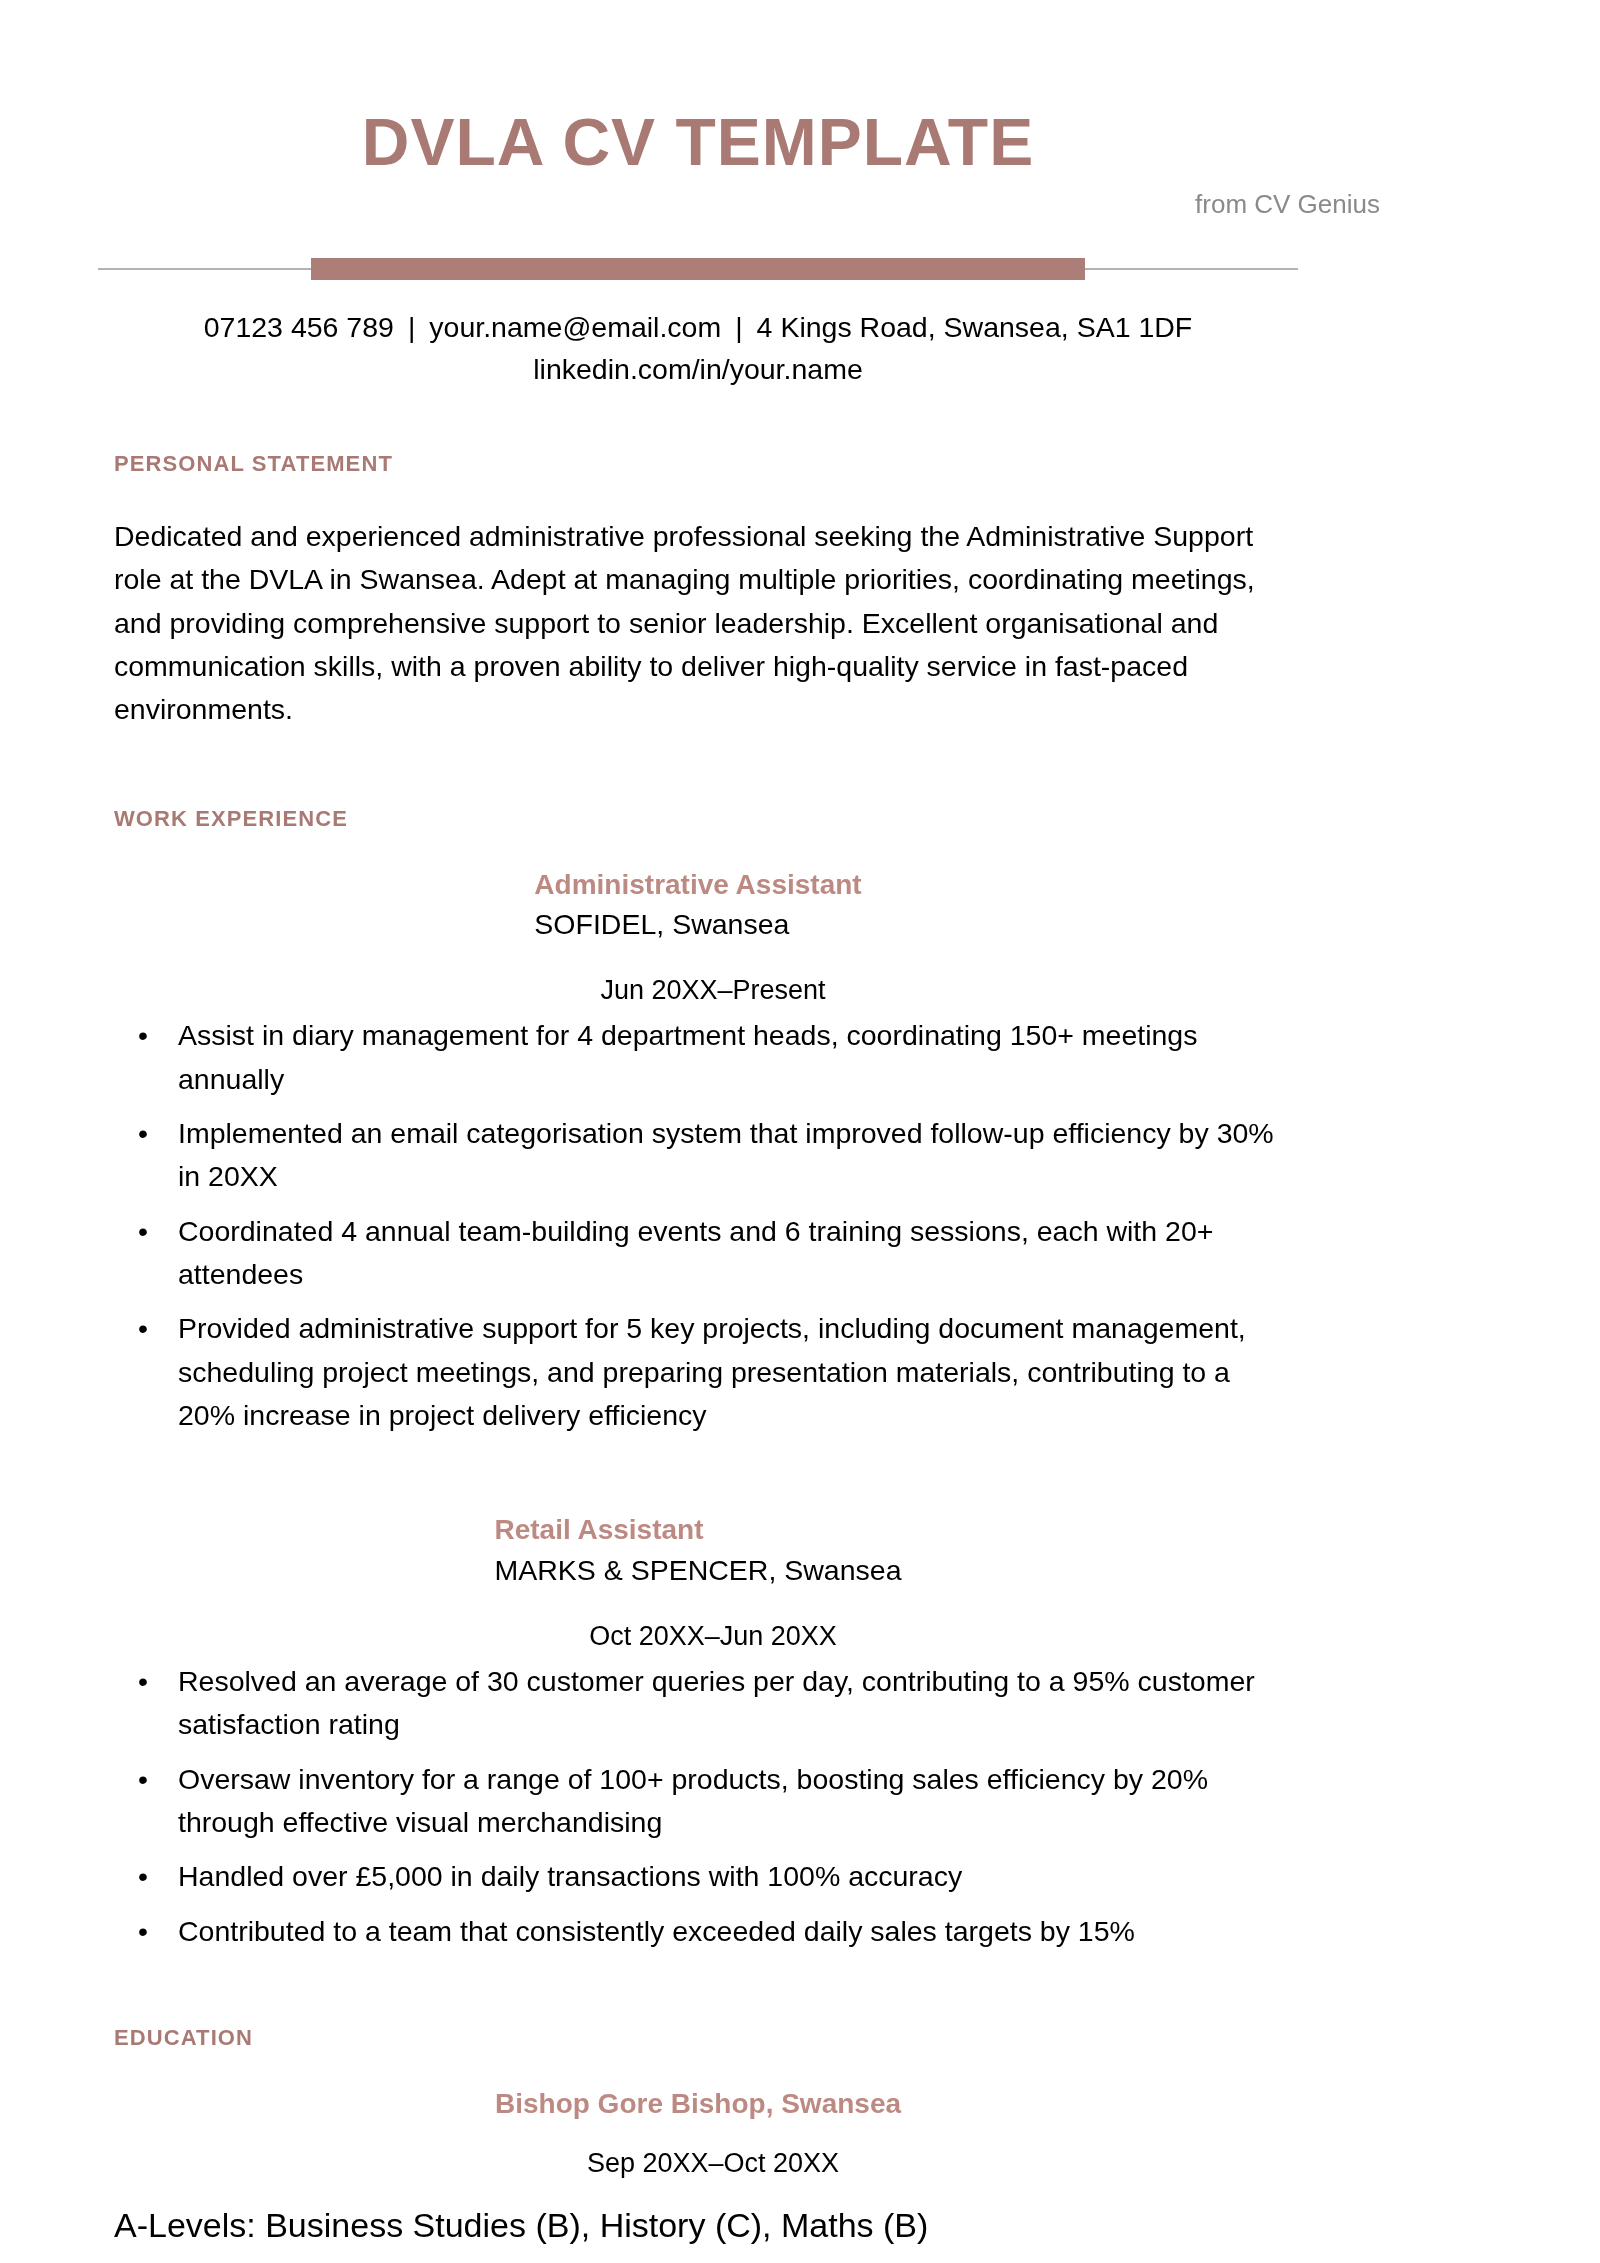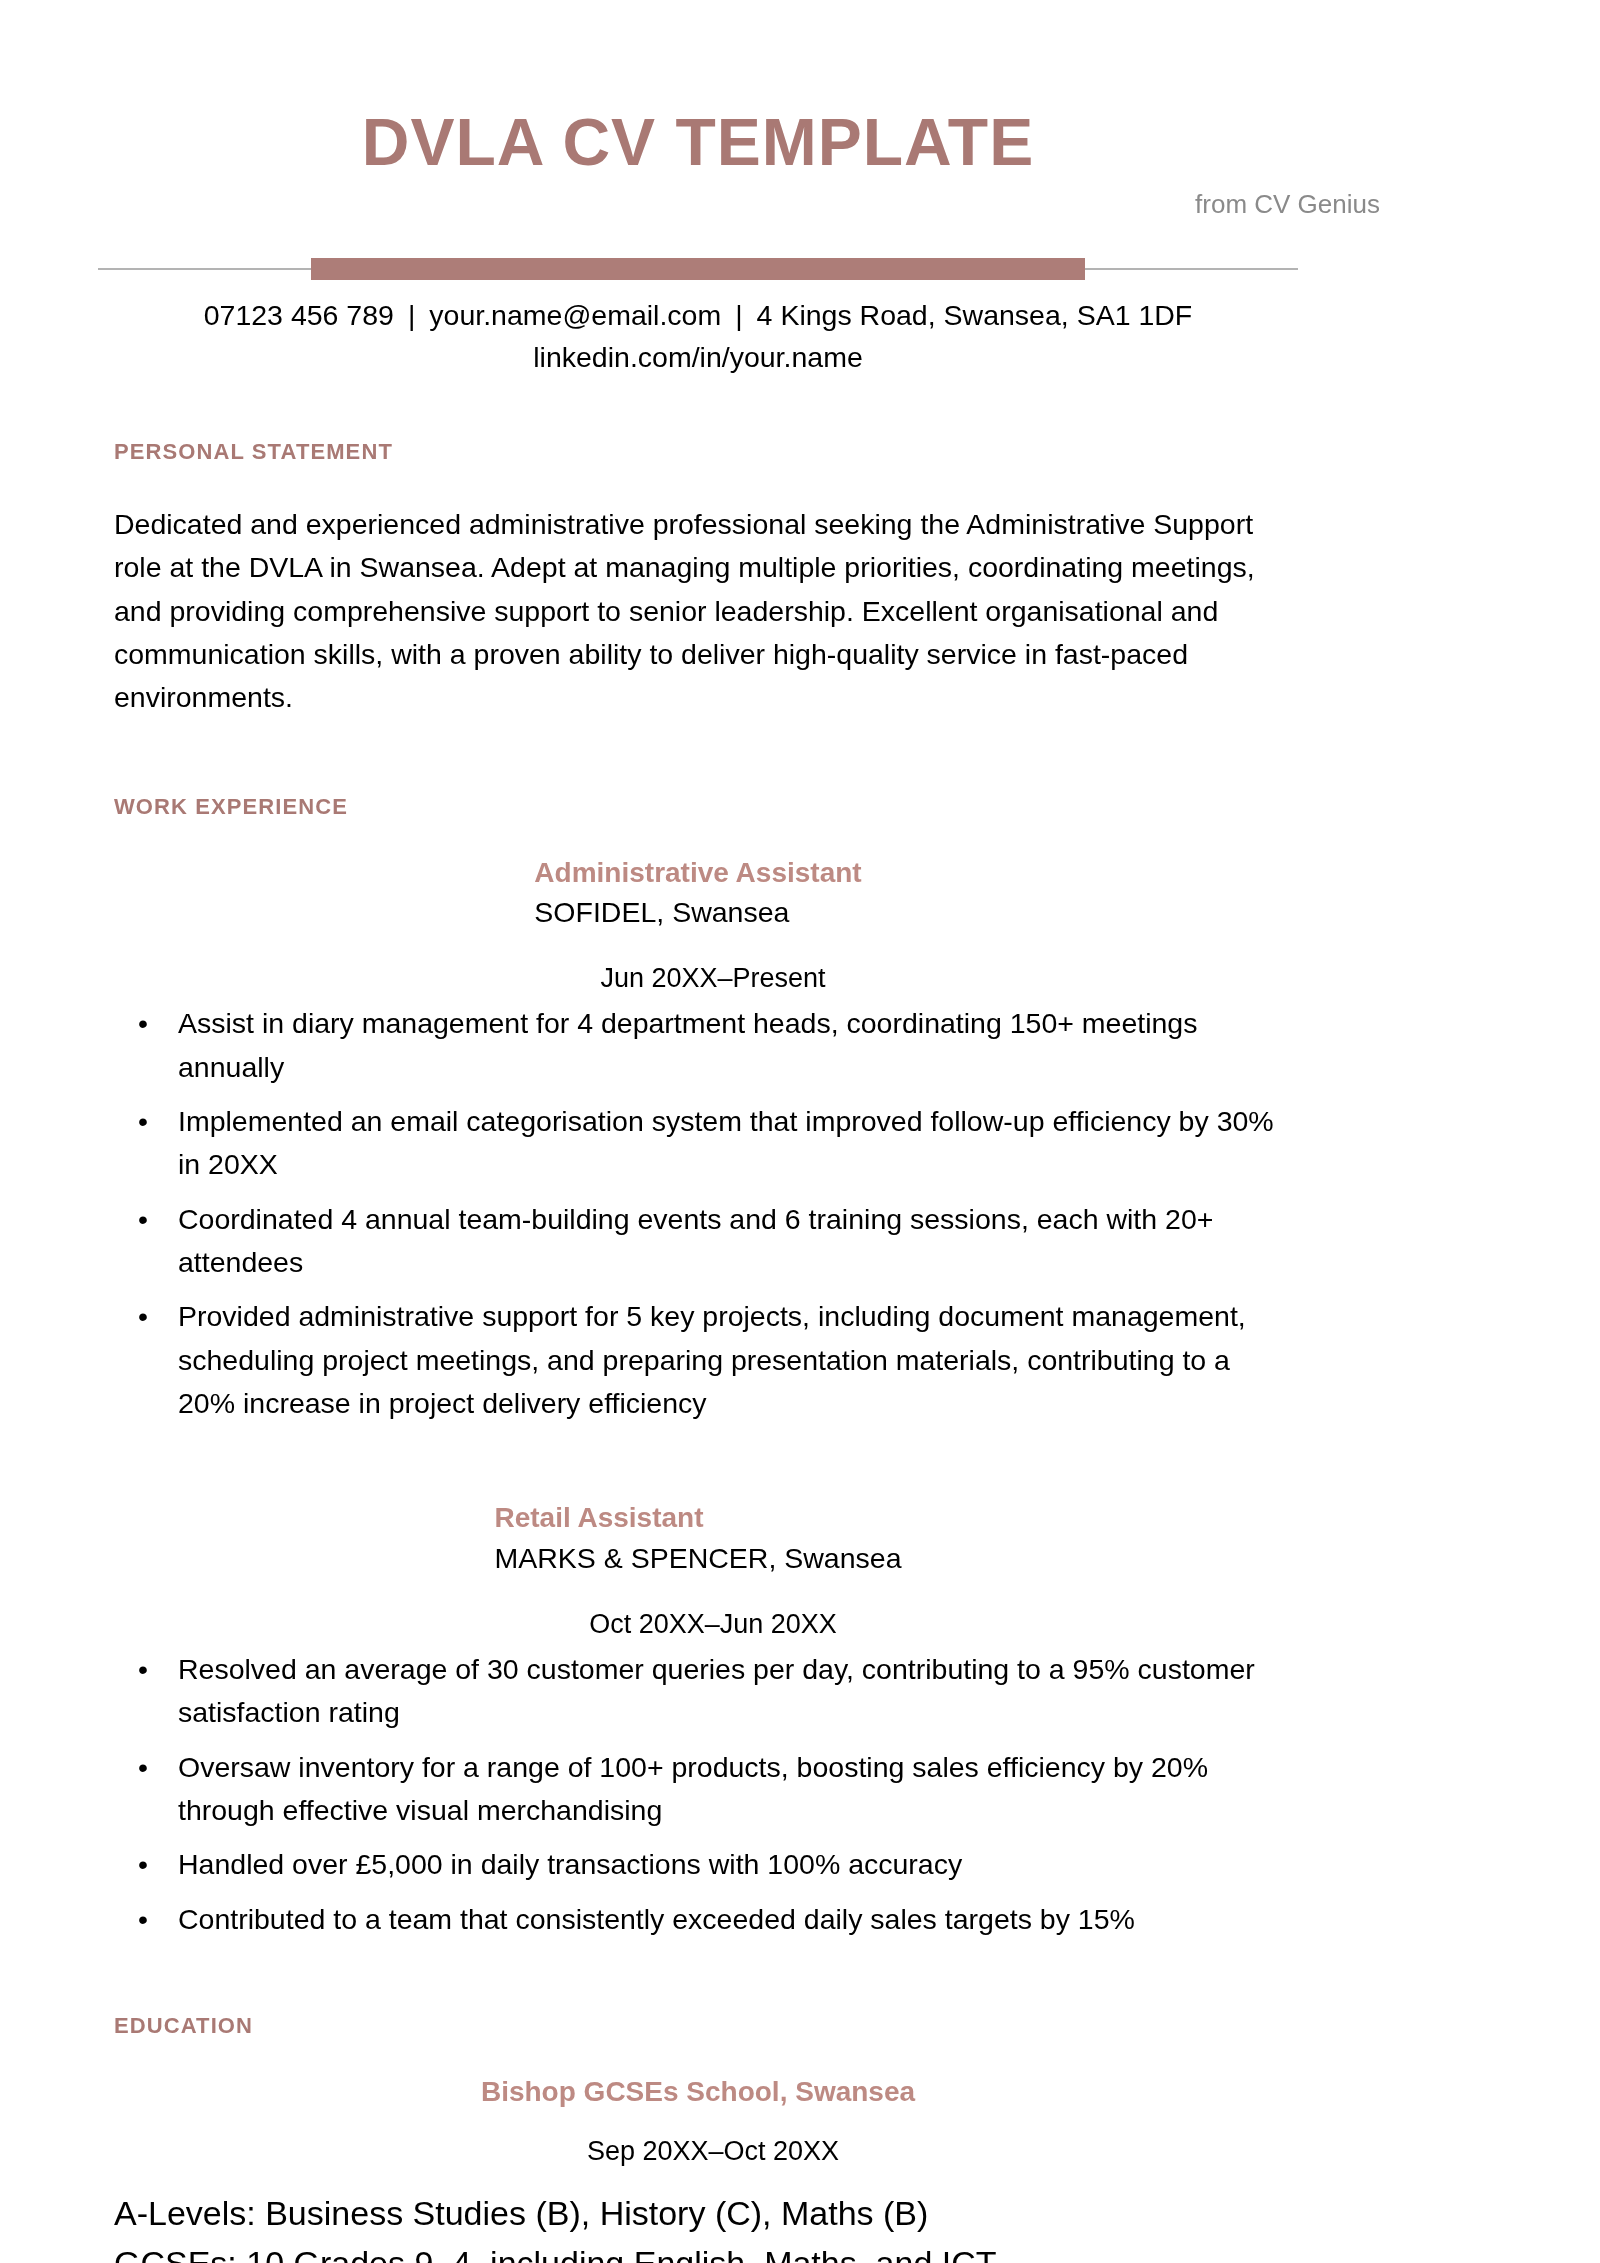--- a/index.html
+++ b/index.html
@@ -65,21 +65,21 @@
     left: 295px;
     right: 295px;
     top: 0px;
     height: 22px;
     background: #ad7d78;
   }
 
   
   .contact {
     text-align: center;
-    margin-top: 16px;
+    margin-top: 28px;
     font-size: 28.5px;
     line-height: 1.38;
     color: #000000;
   }
   .contact .sep {
     padding: 0 14px;
     color: #000000;
   }
   .contact-line2 {
     margin-top: 2px;
@@ -245,21 +245,21 @@
         <li><span class="dot">•</span><span>Handled over £5,000 in daily transactions with 100% accuracy</span></li>
         <li><span class="dot">•</span><span>Contributed to a team that consistently exceeded daily sales targets by 15%</span></li>
       </ul>
     </div>
 
     <div class="section-heading section-edu">EDUCATION</div>
 
     <div class="entry">
       <div class="entry-row">
         <div class="entry-left">
-          <div class="entry-title">Bishop GCSEs School, Swansea</div>
+          <div class="entry-title">Bishop Gore Bishop, Swansea</div>
         </div>
         <div class="entry-dates edu-dates">Sep 20XX–Oct 20XX</div>
       </div>
       <div class="edu-lines">
         <div>A-Levels: Business Studies (B), History (C), Maths (B)</div>
         <div>GCSEs: 10 Grades 9–4, including English, Maths, and ICT</div>
       </div>
     </div>
 
   </div>

